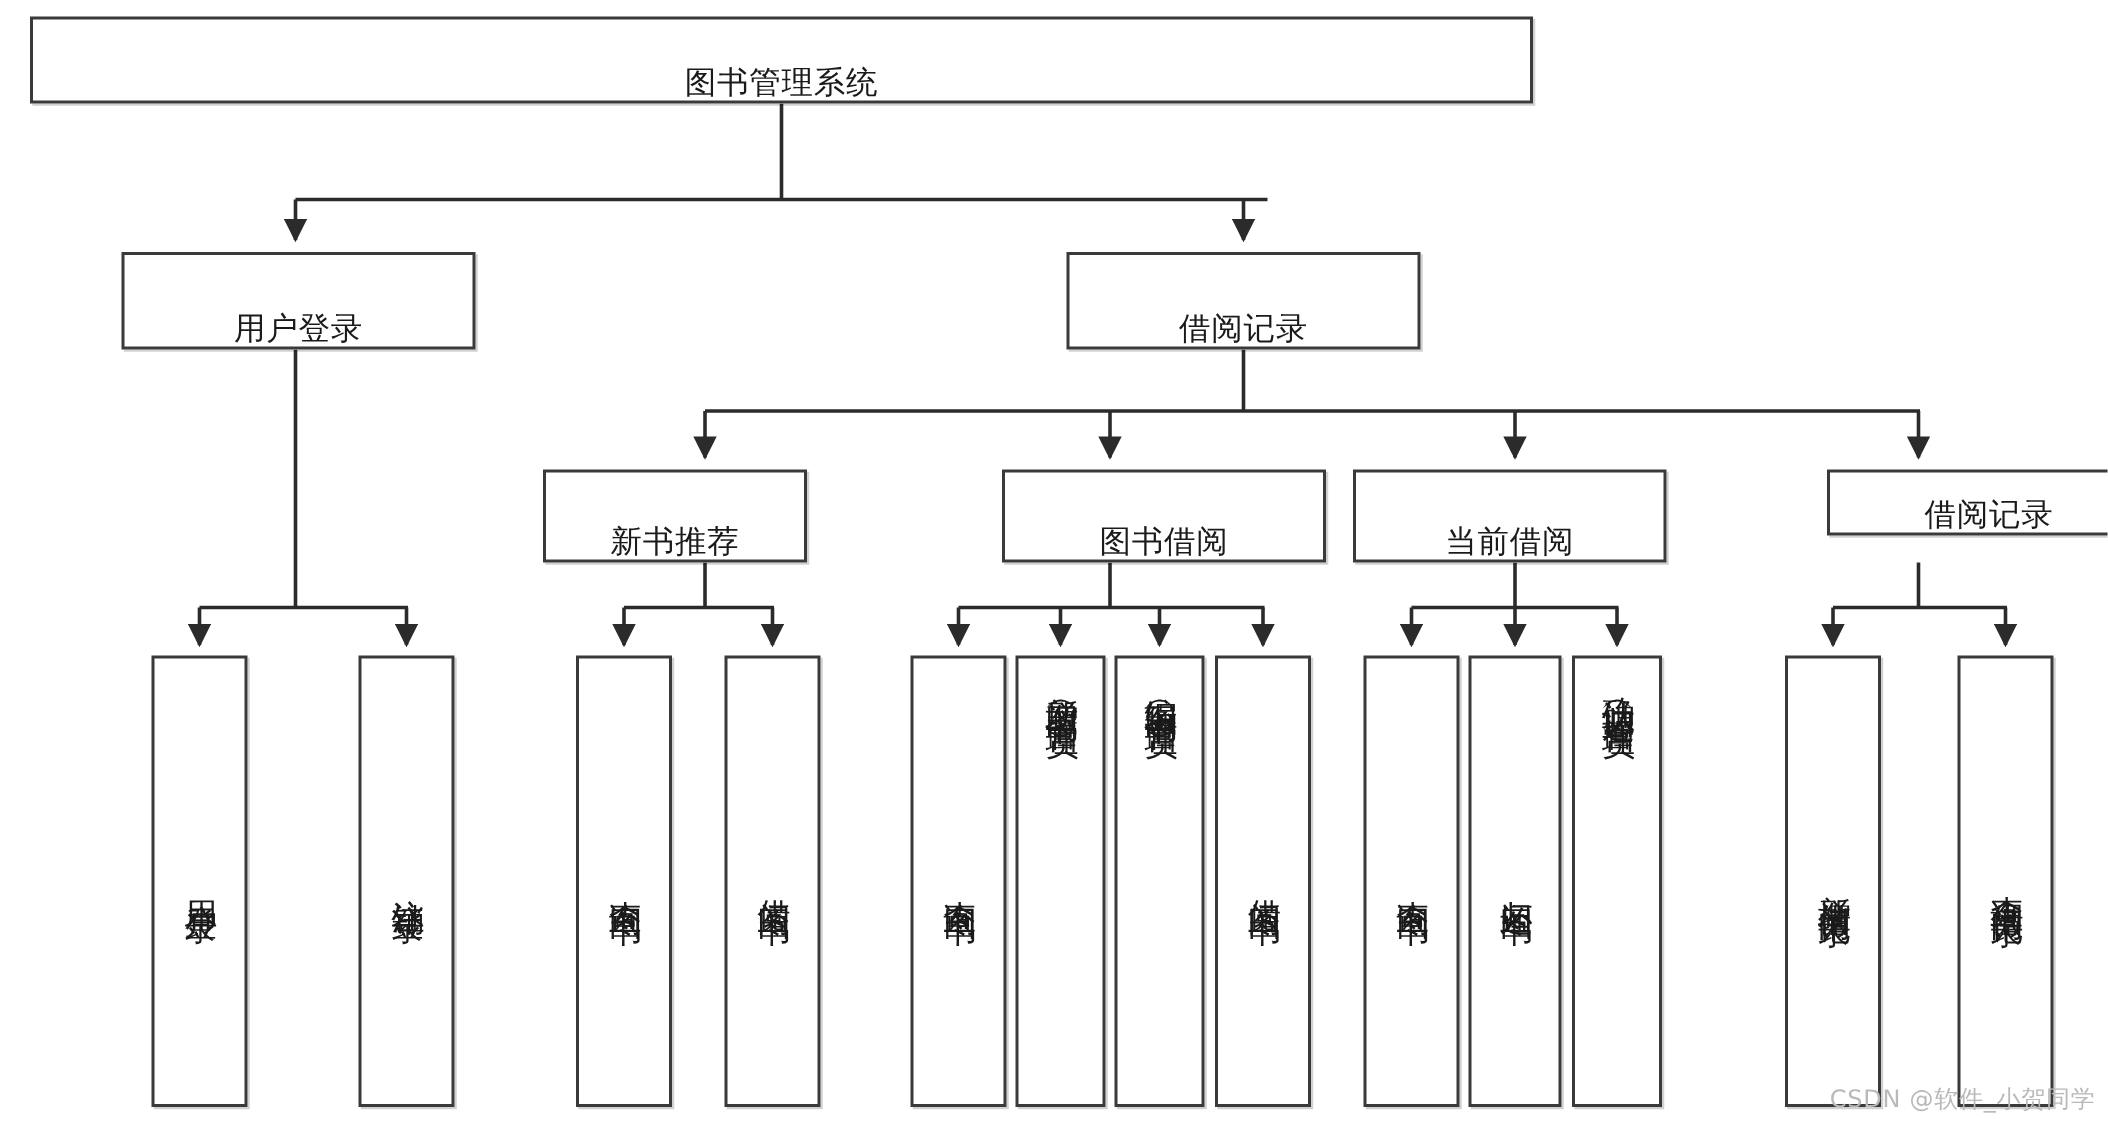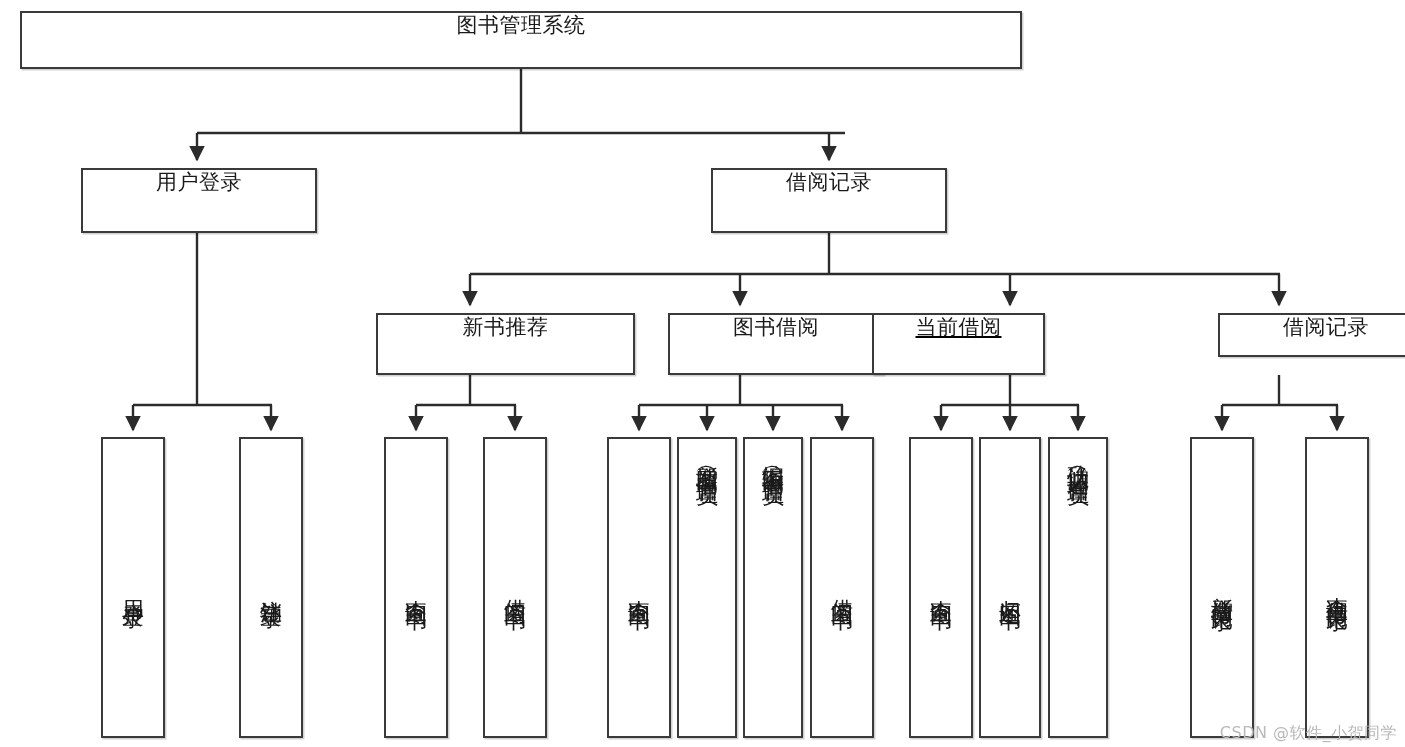--- a/index.html
+++ b/index.html
@@ -21,21 +21,21 @@
     width: 1405px;
     height: 747px;
   }
   .node-box {
     position: absolute;
     box-sizing: border-box;
     background: #ffffff;
     border: 2.5px solid #3a3a3a;
     box-shadow: 1.5px 1.5px 0 rgba(0,0,0,0.18);
     display: flex;
-    align-items: flex-start;
+    align-items: flex-end;
     justify-content: center;
   }
   .node-label {
     color: #1a1a1a;
     font-size: 21px;
     line-height: 1.15;
     letter-spacing: 0.5px;
     white-space: nowrap;
     text-align: center;
   }
@@ -139,29 +139,29 @@
   </div>
 
   <div class="node-box" style="left:81px; top:168px; width:236px; height:65px;">
     <span class="node-label">用户登录</span>
   </div>
 
   <div class="node-box" style="left:711px; top:168px; width:236px; height:65px;">
     <span class="node-label">借阅记录</span>
   </div>
 
-  <div class="node-box" style="left:376px; top:313px; width:259px; height:62px;">
+  <div class="node-box" style="left:362px; top:313px; width:176px; height:62px;">
     <span class="node-label">新书推荐</span>
   </div>
 
   <div class="node-box" style="left:668px; top:313px; width:216px; height:62px;">
     <span class="node-label">图书借阅</span>
   </div>
 
-  <div class="node-box" style="left:872px; top:313px; width:173px; height:62px;text-decoration:underline;">
+  <div class="node-box" style="left:902px; top:313px; width:209px; height:62px;">
     <span class="node-label">当前借阅</span>
   </div>
 
   <div class="node-box" style="left:1218px; top:313px; width:216px; height:44px;">
     <span class="node-label">借阅记录</span>
   </div>
 
   <div class="node-box leaf mid" style="left:101px; top:437px; width:64px; height:301px;">
     <span class="node-label vertical">用户登录</span>
   </div>

